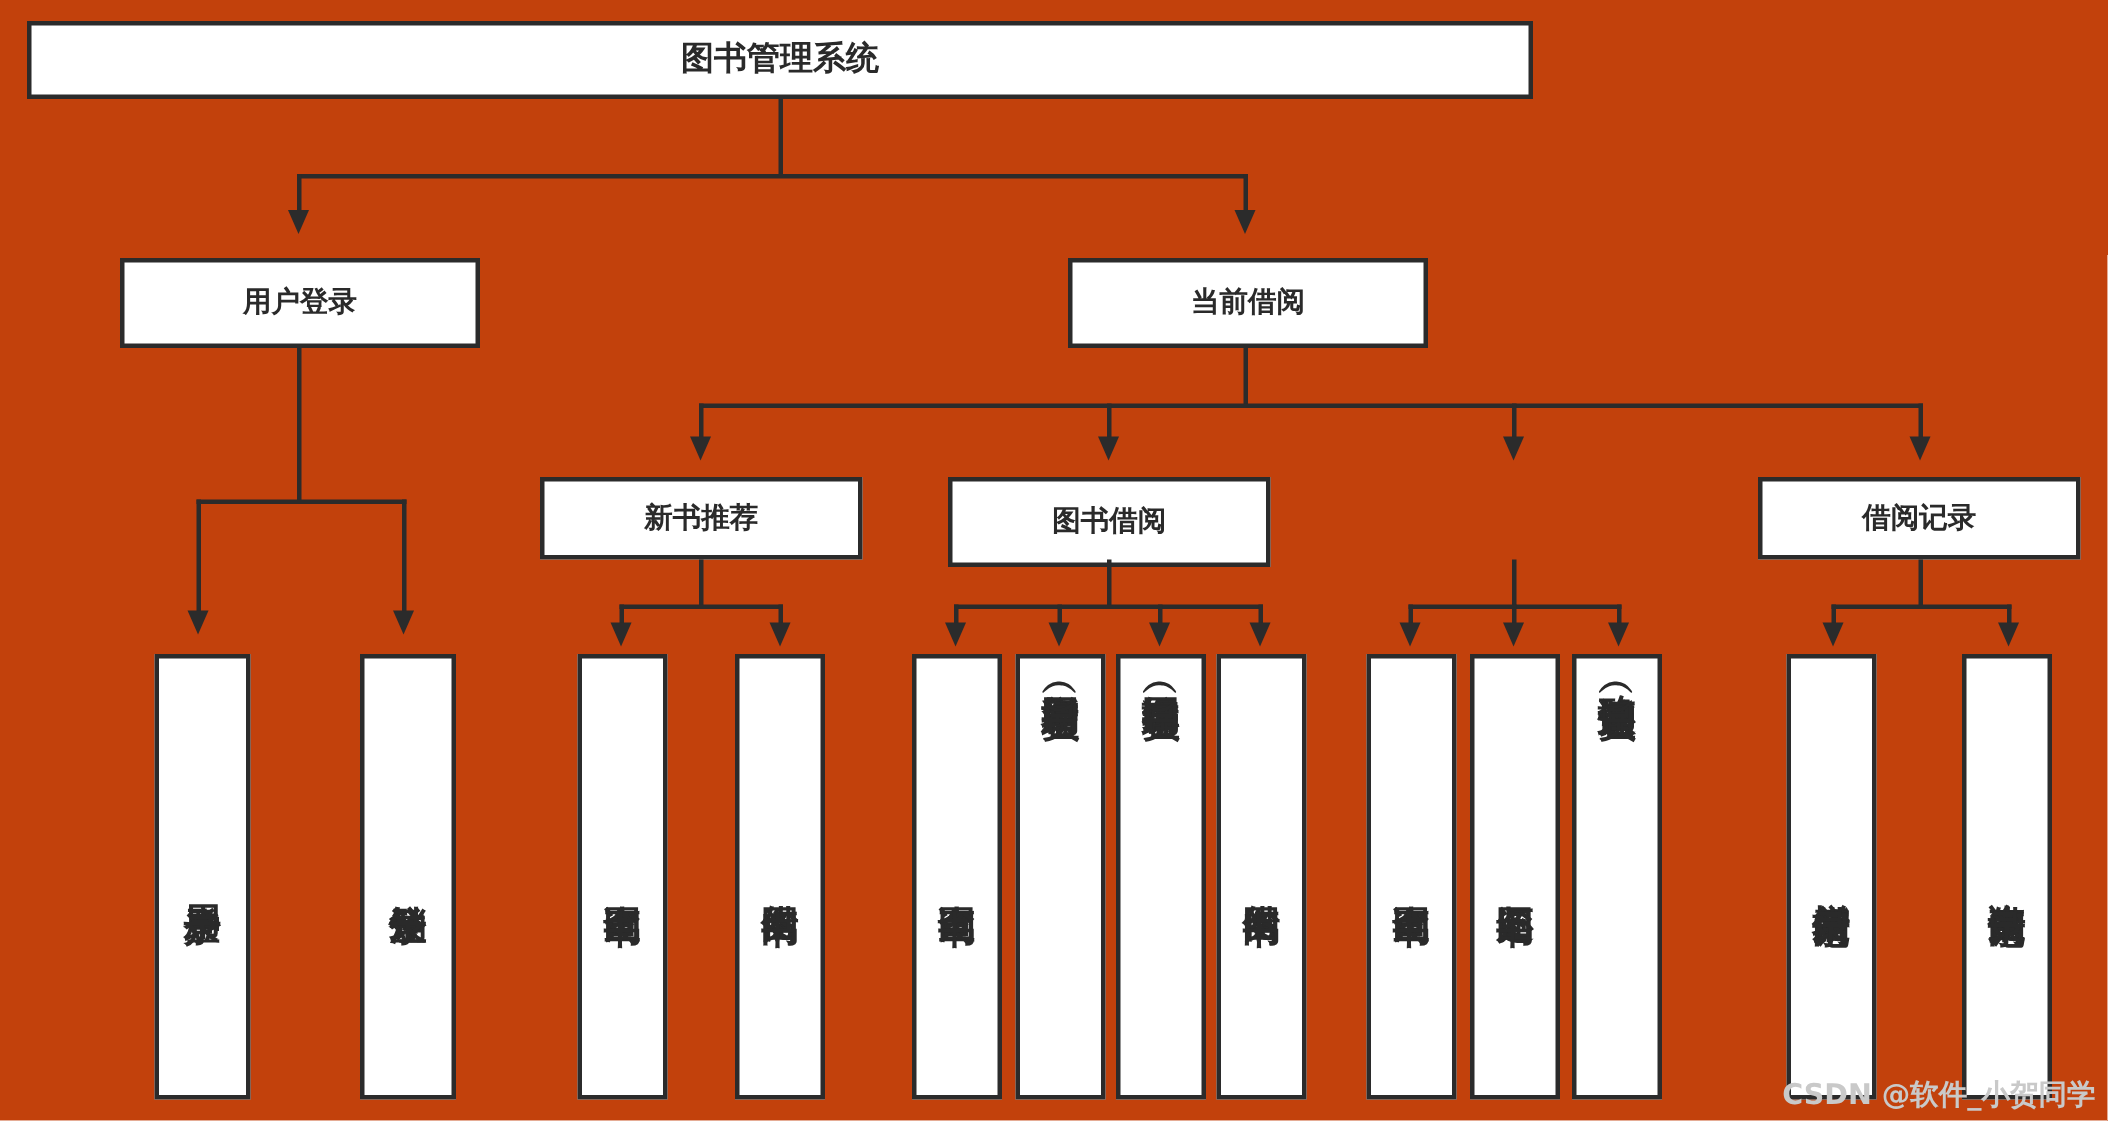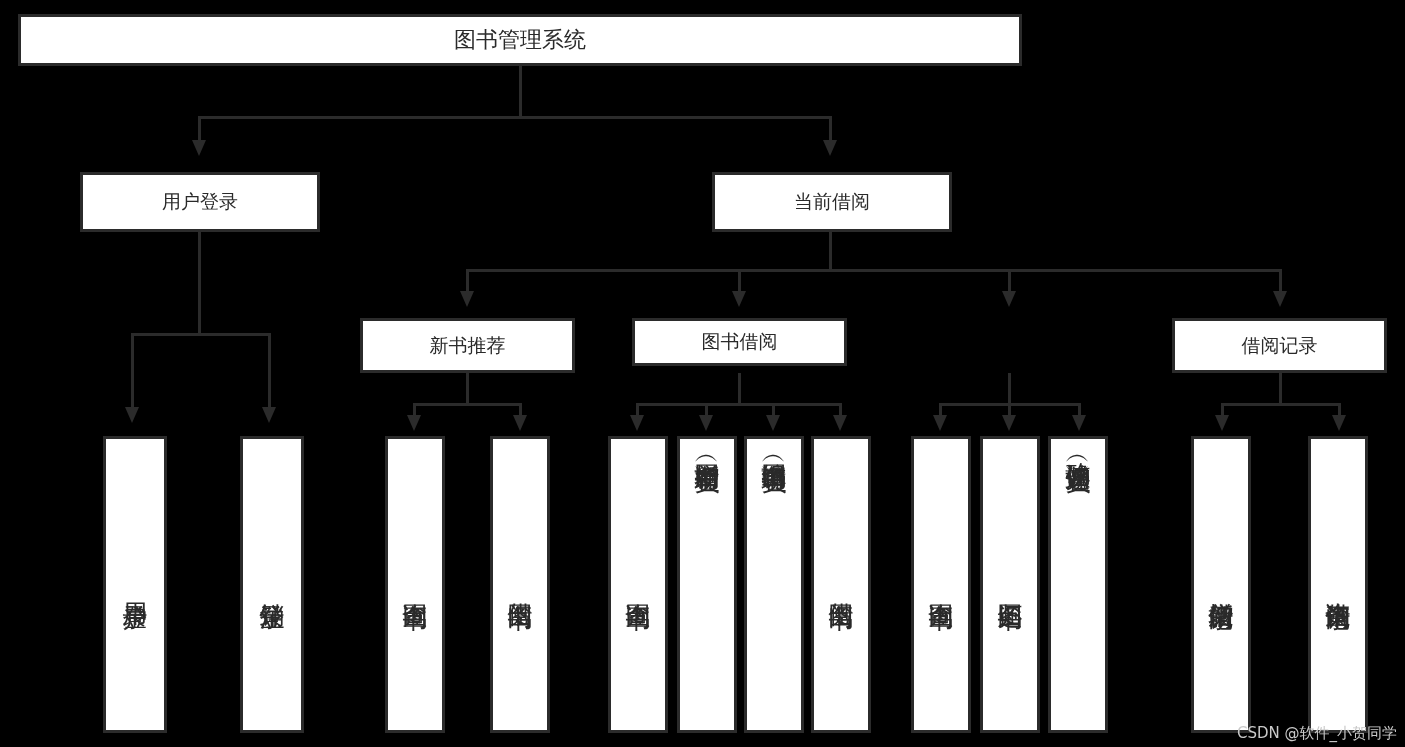--- a/index.html
+++ b/index.html
@@ -8,22 +8,23 @@
     padding: 0;
     background: #ffffff;
   }
   body {
     font-family: "DejaVu Sans", "Liberation Sans", sans-serif;
   }
   #canvas {
     position: relative;
     width: 1405px;
     height: 747px;
-    background: #000000;
+    background: #c2410c;
     overflow: hidden;
+    font-weight: bold;
   }
   
   .node {
     position: absolute;
     box-sizing: border-box;
     background: #ffffff;
     border: 3px solid #2b2b2b;
     display: flex;
     align-items: center;
     justify-content: center;
@@ -78,21 +79,21 @@
     height: 0;
     border-left: 7px solid transparent;
     border-right: 7px solid transparent;
     border-top: 16px solid #2b2b2b;
   }
   
   .watermark {
     position: absolute;
     right: 8px;
     bottom: 4px;
-    font-size: 15px;
+    font-size: 19px;
     color: #c9c9c9;
     white-space: nowrap;
     font-family: "DejaVu Sans", "Liberation Sans", sans-serif;
   }
 </style>
 </head>
 <body>
 
 <div id="canvas">
 
@@ -130,21 +131,21 @@
   <div class="line-v" style="left:738px; top:269px; width:3px; height:24px;"></div>
   <div class="arrow" style="left:732px; top:291px;"></div>
   <div class="line-v" style="left:1008px; top:269px; width:3px; height:24px;"></div>
   <div class="arrow" style="left:1002px; top:291px;"></div>
   <div class="line-v" style="left:1279px; top:269px; width:3px; height:24px;"></div>
   <div class="arrow" style="left:1273px; top:291px;"></div>
 
   <div class="node horiz lvl3" style="left:360px; top:318px; width:215px; height:55px;">
     <span class="label">新书推荐</span>
   </div>
-  <div class="node horiz lvl3" style="left:632px; top:318px; width:215px; height:48px;">
+  <div class="node horiz lvl3" style="left:632px; top:318px; width:215px; height:60px;">
     <span class="label">图书借阅</span>
   </div>
   <div class="node horiz lvl3" style="left:1172px; top:318px; width:215px; height:55px;">
     <span class="label">借阅记录</span>
   </div>
 
   <div class="line-v" style="left:466px; top:373px; width:3px; height:33px;"></div>
   <div class="line-h" style="left:413px; top:403px; width:109px; height:3px;"></div>
   <div class="line-v" style="left:413px; top:403px; width:3px; height:14px;"></div>
   <div class="arrow" style="left:407px; top:415px;"></div>

